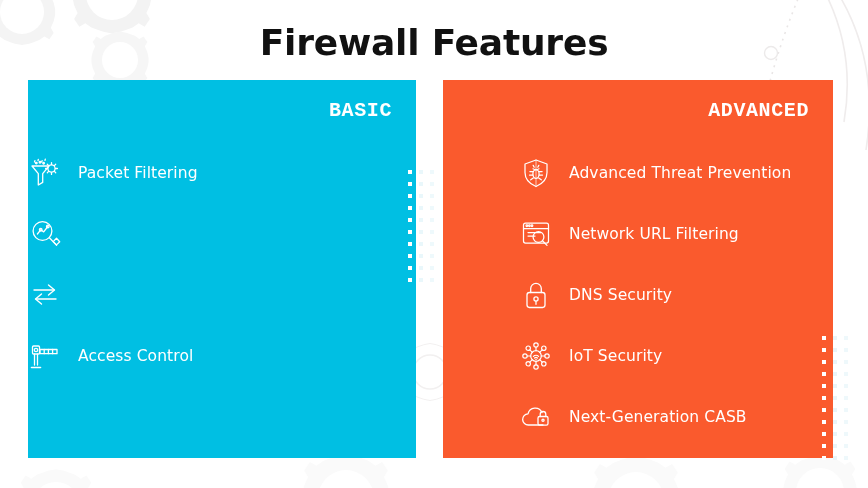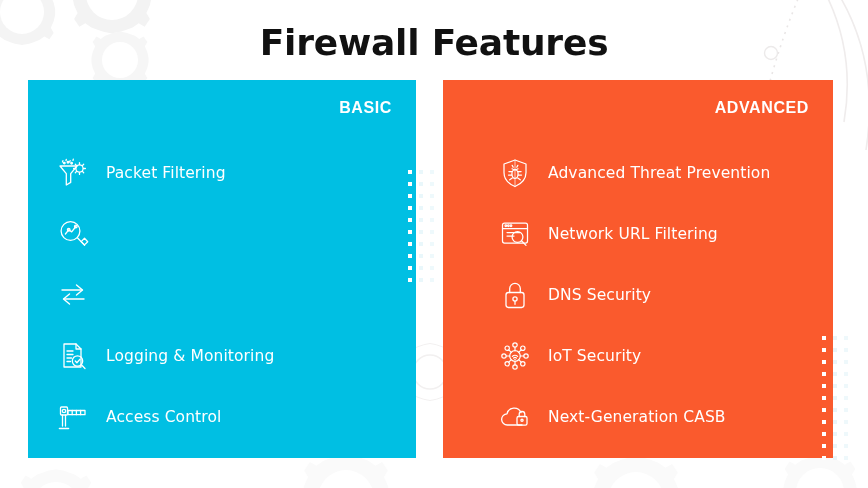--- a/index.html
+++ b/index.html
@@ -59,40 +59,40 @@
   }
   #panel-advanced {
     left: 443px;
     width: 390px;
     background: #fa5a2d;
   }
   .panel-header {
     position: absolute;
     right: 24px;
     top: 19px;
-    font-size: 16px;
+    font-size: 20px;
     font-weight: bold;
     letter-spacing: 0.6px;
     color: #ffffff;
-    font-family: Liberation Sans, sans-serif;
+    font-family: Liberation Mono, monospace;
   }
 
   .feature-list {
     position: absolute;
     left: 0;
     top: 62px;
     width: 100%;
   }
   .feature-row {
     display: flex;
     align-items: center;
     height: 61px;
   }
-  #panel-basic .feature-row { padding-left: 28px; }
-  #panel-advanced .feature-row { padding-left: 55px; }
+  #panel-basic .feature-row { }
+  #panel-advanced .feature-row { padding-left: 76px; }
 
   .feature-icon {
     width: 34px;
     height: 34px;
     flex: 0 0 34px;
     display: flex;
     align-items: center;
     justify-content: center;
   }
   .feature-icon svg {
@@ -240,33 +240,20 @@
         <span class="feature-icon">
           <svg viewBox="0 0 32 32" fill="none" stroke="#ffffff" stroke-width="1.4" stroke-linecap="round" stroke-linejoin="round">
             <path d="M5 11 h20"></path>
             <path d="M19.5 6 L25.5 11 L19.5 16" stroke-width="1.4"></path>
             <path d="M27 20 H7"></path>
             <path d="M12.5 15 L6.5 20 L12.5 25"></path>
           </svg>
         </span>
       </div>
 
-      <div class="feature-row">
-        <span class="feature-icon">
-          <svg viewBox="0 0 32 32" fill="none" stroke="#ffffff" stroke-width="1.3" stroke-linecap="round" stroke-linejoin="round">
-            <path d="M7 4 h12 l5 5 v18 H7 Z"></path>
-            <path d="M19 4 v5 h5"></path>
-            <path d="M10 11 h6 M10 14.5 h6 M10 18 h4.5 M10 21.5 h3.5"></path>
-            <circle cx="20.5" cy="21" r="5.2" fill="none"></circle>
-            <path d="M18.3 21 l1.6 1.7 l3.1 -3.4"></path>
-            <path d="M24.4 24.8 L28 28.5"></path>
-          </svg>
-        </span>
-        <span class="feature-label">Logging &amp; Monitoring</span>
-      </div>
 
       <div class="feature-row">
         <span class="feature-icon">
           <svg viewBox="0 0 32 32" fill="none" stroke="#ffffff" stroke-width="1.3" stroke-linecap="round" stroke-linejoin="round">
             <rect x="3.5" y="6" width="7" height="8" rx="1"></rect>
             <circle cx="7" cy="10" r="1.7"></circle>
             <path d="M5.5 14 v11 M8.5 14 v11"></path>
             <path d="M2.5 27.5 h9" stroke-width="1.6"></path>
             <path d="M11 9.5 h17 v4.2 H11 Z"></path>
             <path d="M15.2 9.5 v4.2 M19.4 9.5 v4.2 M23.6 9.5 v4.2"></path>

